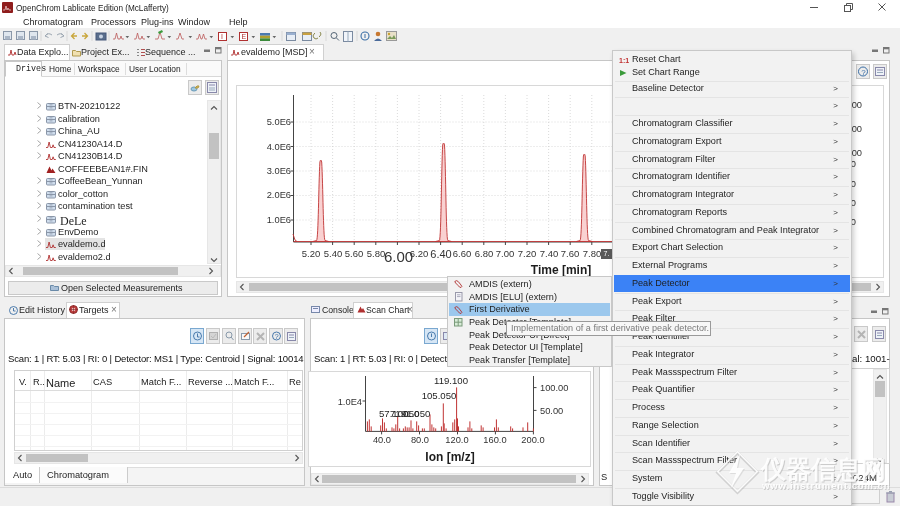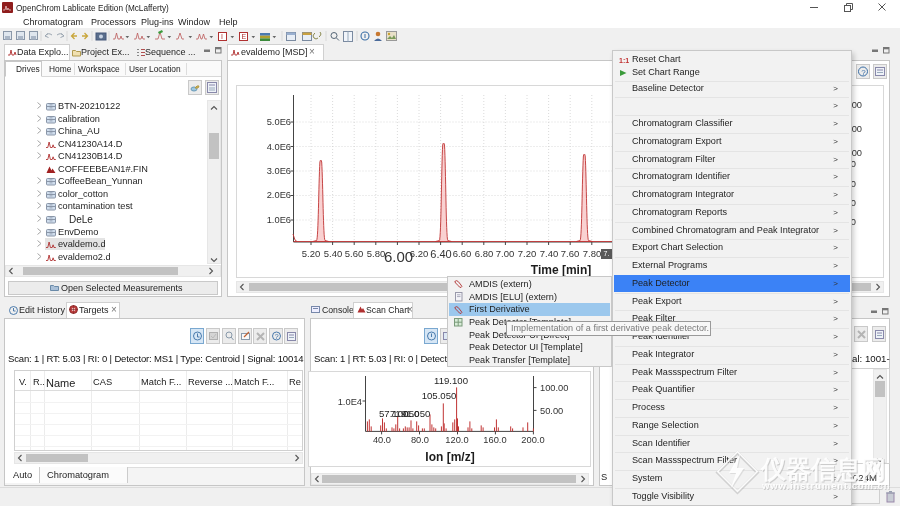--- a/index.html
+++ b/index.html
@@ -32,21 +32,21 @@
     </svg></div>
 <div class="abs" style="left:878px;top:3px;"><svg width="9" height="9">
       <path d="M0.5,0.5 L7.5,7.5 M7.5,0.5 L0.5,7.5" stroke="#555"></path>
     </svg></div>
 <div class="abs" style="left:0;top:15px;width:900px;height:13px;background:#fff;"></div>
 <div class="abs" style="left:4px;top:17px;margin-top:33px;">File</div>
 <div class="abs" style="left:23px;top:17px;">Chromatogram</div>
 <div class="abs" style="left:91px;top:17px;">Processors</div>
 <div class="abs" style="left:141px;top:17px;">Plug-ins</div>
 <div class="abs" style="left:178px;top:17px;">Window</div>
-<div class="abs" style="left:219px;top:17px;">Help</div>
+<div class="abs" style="left:229px;top:17px;">Help</div>
 <div class="abs" style="left:0;top:28px;width:900px;height:16px;background:#f0f0f0;">
 <svg width="420" height="16">
  <g stroke="#8a97a8" fill="#dfe6ee">
         <rect x="3.5" y="3.5" width="8" height="8"></rect>
         <rect x="16.5" y="3.5" width="8" height="8"></rect>
         <rect x="29.5" y="3.5" width="8" height="8"></rect>
       </g>
  <g fill="#aab6c6">
         <rect x="5" y="8" width="5" height="3.5"></rect>
         <rect x="18" y="8" width="5" height="3.5"></rect>
@@ -137,21 +137,21 @@
   </svg>
 <div class="abs" style="left:145px;top:47px;">Sequence ...</div>
 <svg class="abs" style="left:204px;top:47px;" width="19" height="7">
     <rect x="0" y="2.5" width="6" height="2.5" fill="#777"></rect>
     <rect x="11.5" y="0.5" width="5.5" height="5.5" fill="none" stroke="#777"></rect>
     <rect x="11.5" y="0.5" width="5.5" height="1.8" fill="#777"></rect>
   </svg>
 <div class="abs panel" style="left:4px;top:60px;width:218px;height:237px;"></div>
 <div class="abs" style="left:5px;top:61px;width:216px;height:16px;background:#fafafa;border-bottom:1px solid #d8d8d8;font-size:8.4px;">
     <div class="abs" style="left:0;top:0;width:37px;height:16px;background:#fff;border:1px solid #c8c8c8;border-bottom:1px solid #fff;"></div>
-    <span class="abs" style="left:11px;top:3px;">Drives</span>
+    <span class="abs" style="left:11px;top:3px;font-family:Liberation Mono, monospace;">Drives</span>
     <span class="abs" style="left:44px;top:3px;">Home</span>
     <span class="abs" style="left:69px;top:2px;width:1px;height:12px;background:#ddd;"></span>
     <span class="abs" style="left:73px;top:3px;">Workspace</span>
     <span class="abs" style="left:120px;top:2px;width:1px;height:12px;background:#ddd;"></span>
     <span class="abs" style="left:124px;top:3px;">User Location</span>
     <span class="abs" style="left:181px;top:2px;width:1px;height:12px;background:#ddd;"></span>
   </div>
 <div class="abs btn" style="left:188px;top:80px;width:14px;height:15px;"><svg width="12" height="13">
       <ellipse cx="5" cy="8" rx="3" ry="2" fill="#9ec8e0" stroke="#6a9ab8"></ellipse>
       <path d="M6,7 q2,-3 4,-2 l-1,2 z" fill="#d8b860" stroke="#b09840"></path>
@@ -242,21 +242,21 @@
 <div class="abs" style="left:58px;top:201px;font-size:9.2px;">contamination test</div>
 <svg class="abs" style="left:37px;top:215px;" width="5" height="8">
     <path d="M0.5,0.5 l3.5,3 -3.5,3" stroke="#a6a6a6" fill="none"></path>
   </svg>
 <svg class="abs" style="left:46px;top:215px;" width="10" height="9">
     <rect x="0.5" y="1.5" width="9" height="6.5" rx="1" fill="#cfdded" stroke="#8a96a8"></rect>
     <line x1="1" y1="4.5" x2="9" y2="4.5" stroke="#8a96a8"></line>
     <rect x="3.5" y="2.5" width="3" height="0.8" fill="#8a96a8"></rect>
     <rect x="3.5" y="5.5" width="3" height="0.8" fill="#8a96a8"></rect>
   </svg>
-<div class="abs" style="left:69px;top:214px;font-size:10px;">DeLe</div>
+<div class="abs" style="left:60px;top:214px;font-size:12px;font-family:Liberation Serif, serif;">DeLe</div>
 <svg class="abs" style="left:37px;top:228px;" width="5" height="8">
     <path d="M0.5,0.5 l3.5,3 -3.5,3" stroke="#a6a6a6" fill="none"></path>
   </svg>
 <svg class="abs" style="left:46px;top:228px;" width="10" height="9">
     <rect x="0.5" y="1.5" width="9" height="6.5" rx="1" fill="#cfdded" stroke="#8a96a8"></rect>
     <line x1="1" y1="4.5" x2="9" y2="4.5" stroke="#8a96a8"></line>
     <rect x="3.5" y="2.5" width="3" height="0.8" fill="#8a96a8"></rect>
     <rect x="3.5" y="5.5" width="3" height="0.8" fill="#8a96a8"></rect>
   </svg>
 <div class="abs" style="left:58px;top:227px;font-size:9.2px;">EnvDemo</div>

